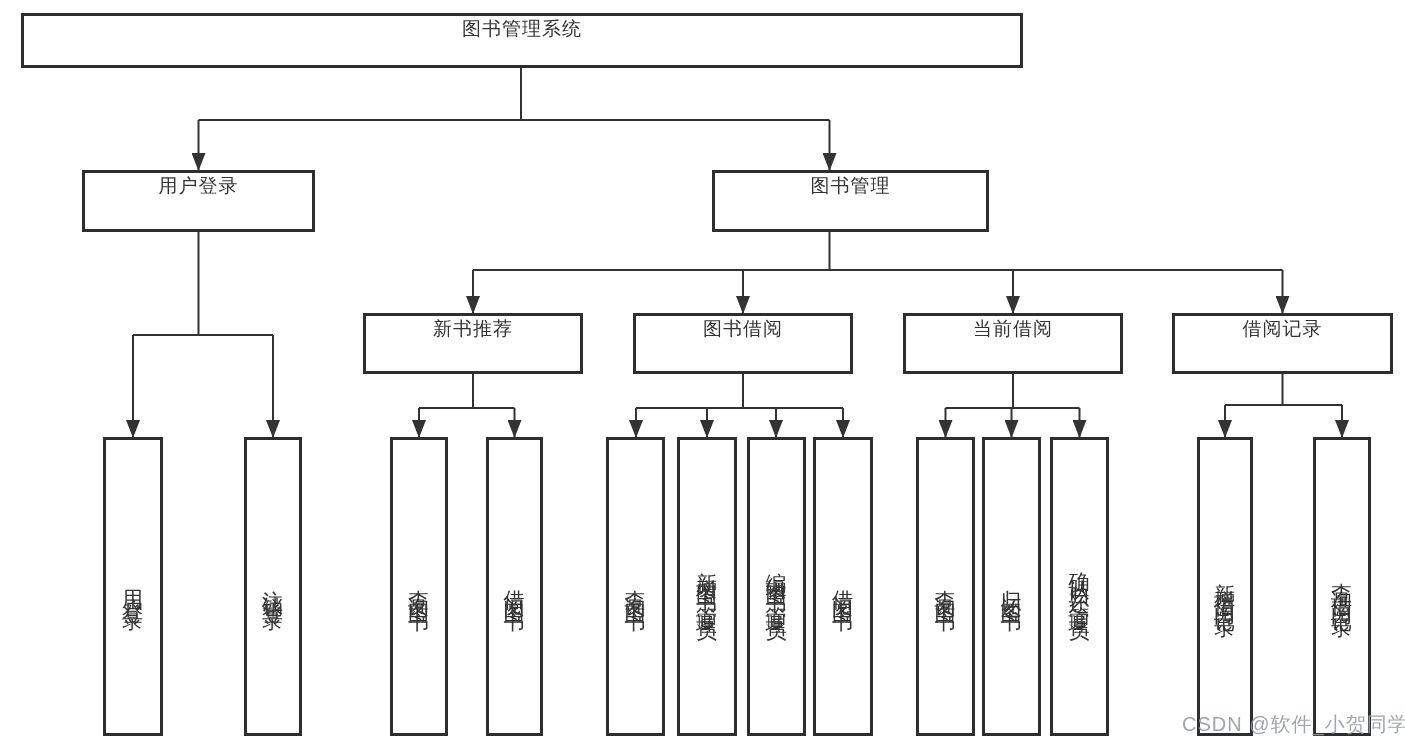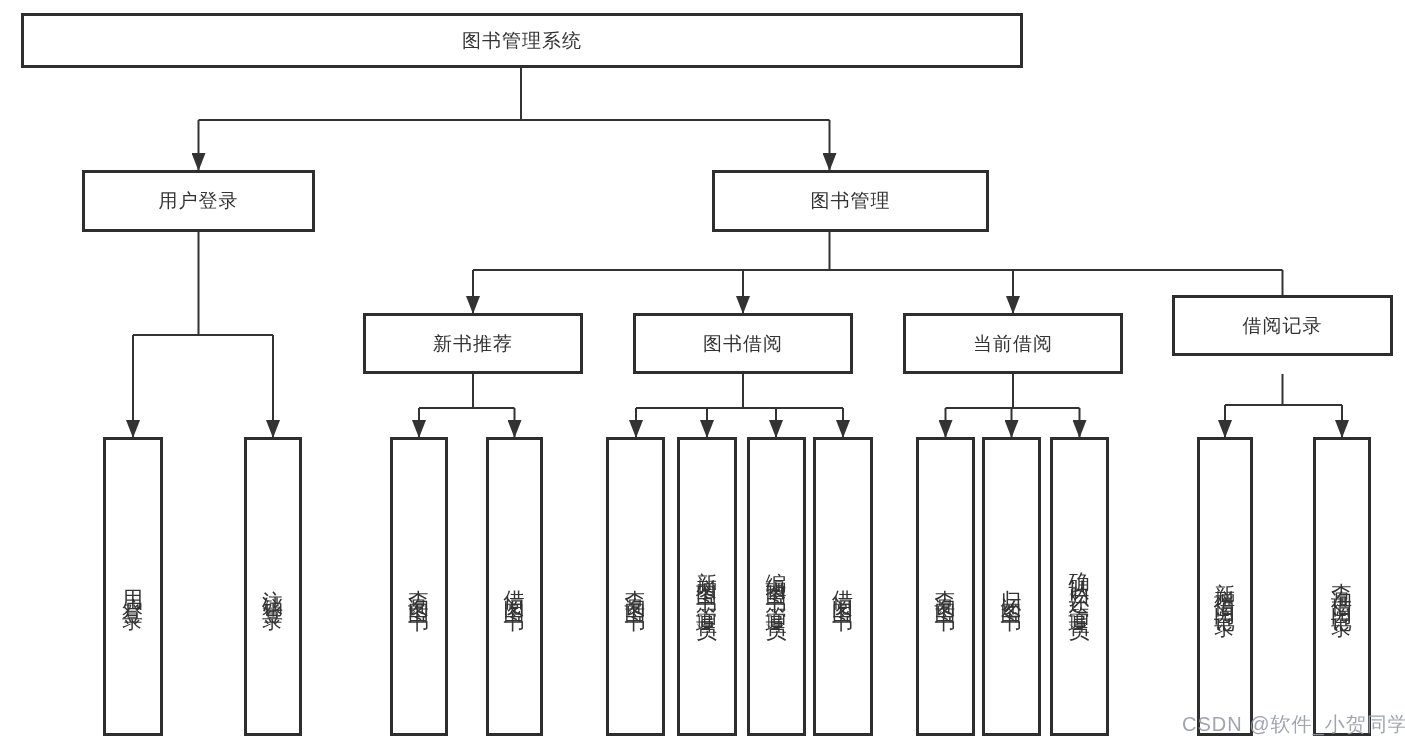--- a/index.html
+++ b/index.html
@@ -10,21 +10,21 @@
     font-family:"Liberation Sans","DejaVu Sans",sans-serif;
     color:#333333;
     overflow:hidden;
   }
   #wires{position:absolute;left:0;top:0;width:1405px;height:747px;}
   .box{
     position:absolute;
     background:#ffffff;
     border:3px solid #2e2e2e;
     box-sizing:border-box;
-    display:flex;align-items:center;justify-content:center;
+    display:flex;justify-content:center;
     font-size:19px;letter-spacing:1px;
     color:#333333;
     z-index:2;
   }
   .vbox{
     position:absolute;
     background:#ffffff;
     border:3px solid #2e2e2e;
     box-sizing:border-box;
     display:flex;align-items:center;justify-content:center;
@@ -107,21 +107,21 @@
 
   <div class="box" style="left:363px;top:313px;width:220px;height:61px">
     <span>新书推荐</span>
   </div>
   <div class="box" style="left:633px;top:313px;width:220px;height:61px">
     <span>图书借阅</span>
   </div>
   <div class="box" style="left:903px;top:313px;width:220px;height:61px">
     <span>当前借阅</span>
   </div>
-  <div class="box" style="left:1172px;top:295px;width:221px;height:61px">
+  <div class="box" style="left:1172px;top:313px;width:221px;height:61px">
     <span>借阅记录</span>
   </div>
 
   <div class="vbox" style="left:103px;top:437px;width:60px;height:299px">
     <span class="vlabel">用户登录</span>
   </div>
   <div class="vbox" style="left:244px;top:437px;width:58px;height:299px">
     <span class="vlabel">注销登录</span>
   </div>
 

